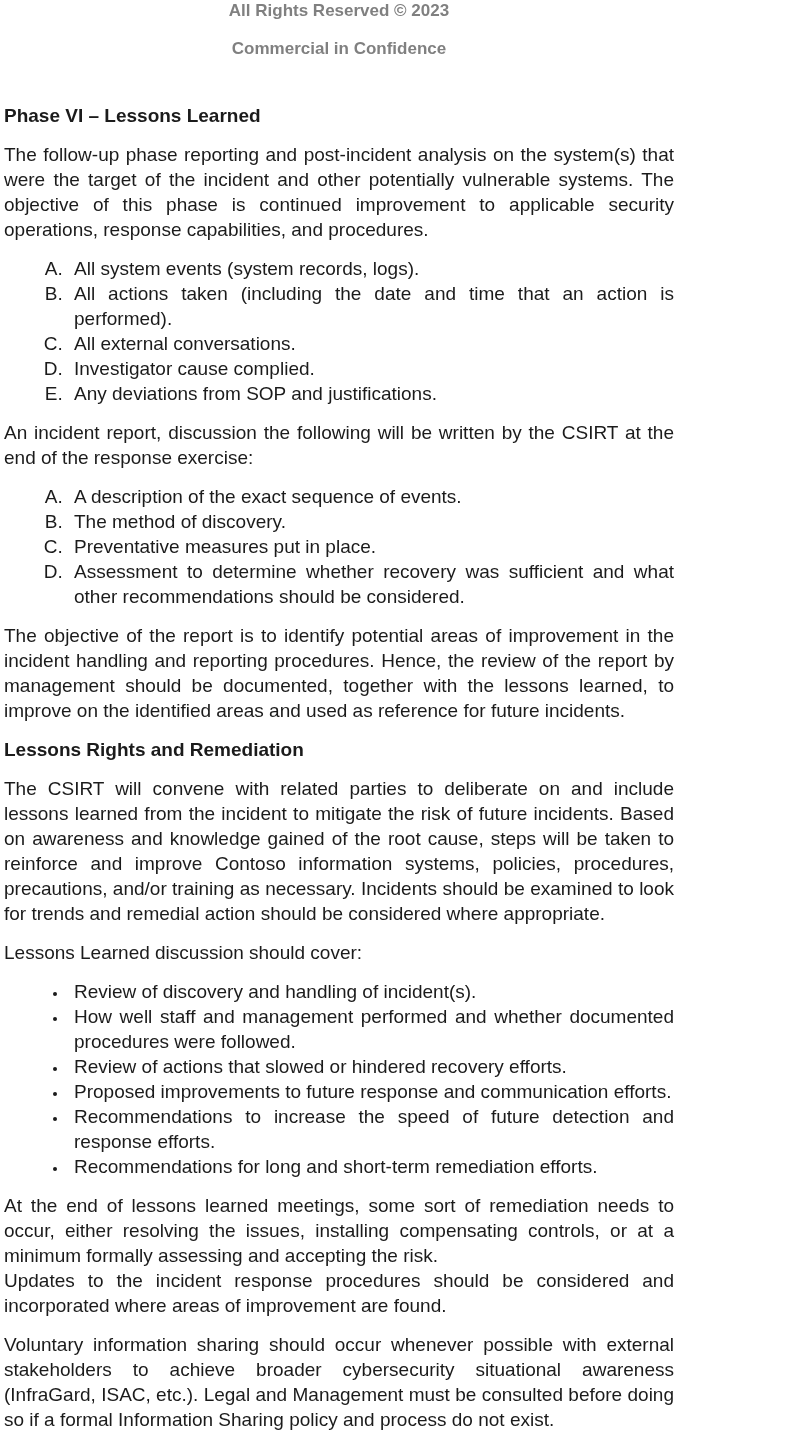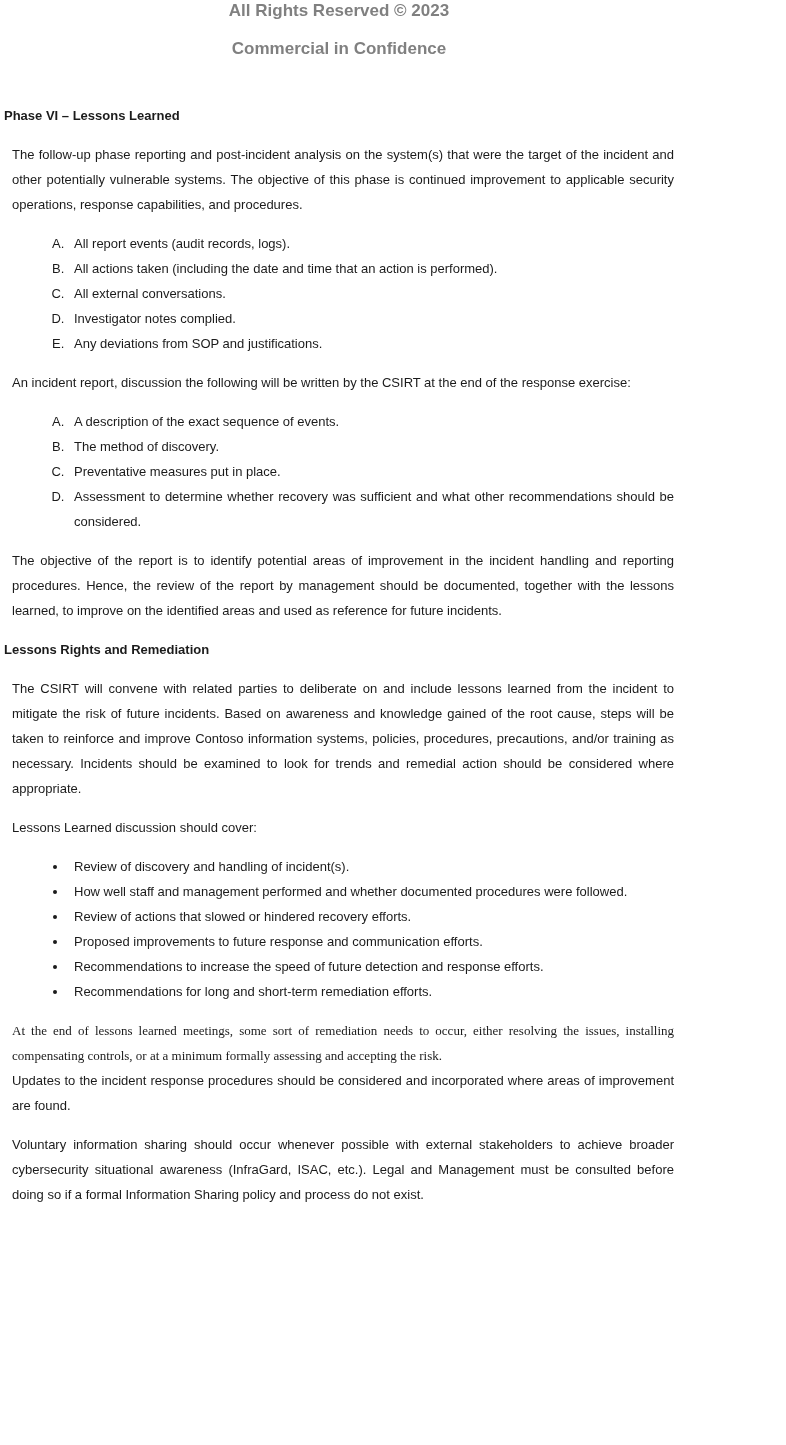--- a/index.html
+++ b/index.html
@@ -25,35 +25,34 @@
     color: #808080;
     font-weight: bold;
     font-size: 17px;
     line-height: 18px;
     margin-bottom: 45px;
   }
   .doc-header .hline + .hline {
     margin-top: 20px;
   }
   .body-text {
-    font-size: 13px;
+    font-size: 19px;
     line-height: 25px;
   }
   .heading {
     font-weight: bold;
     margin: 0 0 14px 0;
     text-align: left;
   }
   .para {
-    margin: 0 0 14px 8px;
+    margin: 0 0 14px 0;
     text-align: justify;
   }
   .para.tight {
     margin-bottom: 0;
-    font-family: Liberation Serif, serif;
   }
   ol.alpha-list {
     list-style-type: upper-alpha;
     margin: 0 0 14px 0;
     padding-left: 64px;
   }
   ul.bullet-list {
     list-style-type: disc;
     margin: 8px 0 14px 0;
     padding-left: 64px;
@@ -79,24 +78,24 @@
 
   <div class="body-text">
 
     <div class="heading">Phase VI – Lessons Learned</div>
 
     <p class="para">The follow-up phase  reporting and post-incident analysis on the system(s) that were the target of the incident and other potentially vulnerable systems. The objective of this phase is continued improvement to applicable security operations, response capabilities, and procedures.</p>
 
 
 
     <ol class="alpha-list">
-      <li>All report events (audit records, logs).</li>
+      <li>All system events (system records, logs).</li>
       <li>All actions taken (including the date and time that an action is performed).</li>
       <li>All external conversations.</li>
-      <li>Investigator notes complied.</li>
+      <li>Investigator cause complied.</li>
       <li>Any deviations from SOP and justifications.</li>
     </ol>
 
     <p class="para">An incident report, discussion the following will be written by the CSIRT at the end of the response exercise:</p>
 
     <ol class="alpha-list">
       <li>A description of the exact sequence of events.</li>
       <li>The method of discovery.</li>
       <li>Preventative measures put in place.</li>
       <li>Assessment to determine whether recovery was sufficient and what other recommendations should be considered.</li>

